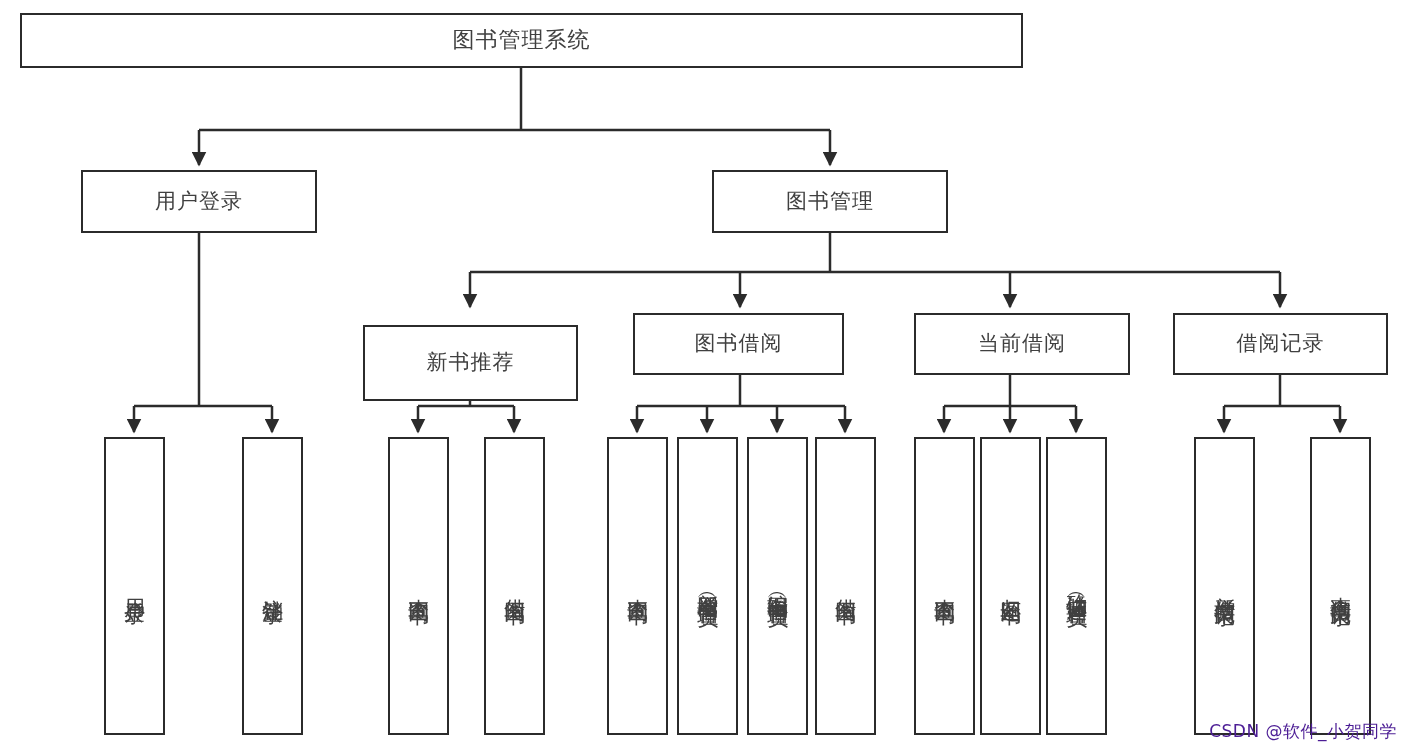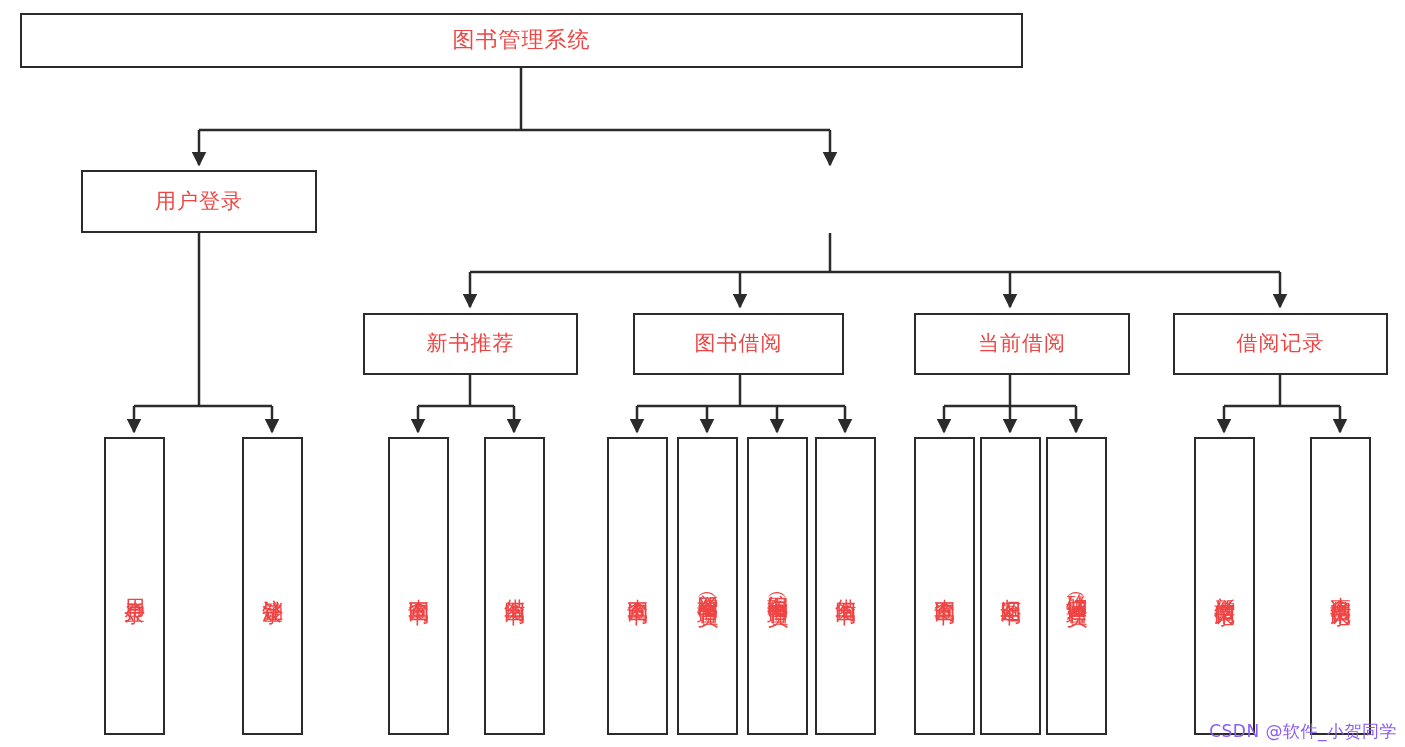--- a/index.html
+++ b/index.html
@@ -28,21 +28,21 @@
     pointer-events: none;
   }
   .node {
     position: absolute;
     box-sizing: border-box;
     border: 2.5px solid #2b2b2b;
     background: #ffffff;
     display: flex;
     align-items: center;
     justify-content: center;
-    color: #ef4444;
+    color: #404040;
     z-index: 2;
     font-family: Liberation Serif, serif;
   }
   .node-h {
     font-size: 21px;
     line-height: 1.1;
     letter-spacing: 1px;
     white-space: nowrap;
   }
   .node-v {
@@ -55,21 +55,21 @@
     padding: 6px 0;
   }
   .node-root .node-h {
     font-size: 22px;
   }
   #watermark {
     position: absolute;
     right: 8px;
     bottom: 4px;
     font-size: 17px;
-    color: #8b5cf6;
+    color: #4c1d95;
     letter-spacing: 0.5px;
     z-index: 3;
     white-space: nowrap;
     text-align: right;
   }
 </style>
 </head>
 <body>
 
 <div id="diagram">
@@ -126,22 +126,25 @@
     </g>
   </svg>
 
   <div class="node node-root" style="left:20px; top:13px; width:1003px; height:55px;">
     <span class="node-h">图书管理系统</span>
   </div>
 
   <div class="node" style="left:81px; top:170px; width:236px; height:63px;">
     <span class="node-h">用户登录</span>
   </div>
-
-  <div class="node" style="left:363px; top:313px; width:215px; height:62px;">
+  <div class="node" style="left:712px; top:170px; width:236px; height:63px;">
+    <span class="node-h">图书管理</span>
+  </div>
+
+  <div class="node" style="left:363px; top:325px; width:215px; height:76px;">
     <span class="node-h">新书推荐</span>
   </div>
   <div class="node" style="left:633px; top:313px; width:211px; height:62px;">
     <span class="node-h">图书借阅</span>
   </div>
   <div class="node" style="left:902px; top:313px; width:216px; height:62px;margin-left:12px;">
     <span class="node-h">当前借阅</span>
   </div>
   <div class="node" style="left:1173px; top:313px; width:215px; height:62px;">
     <span class="node-h">借阅记录</span>

